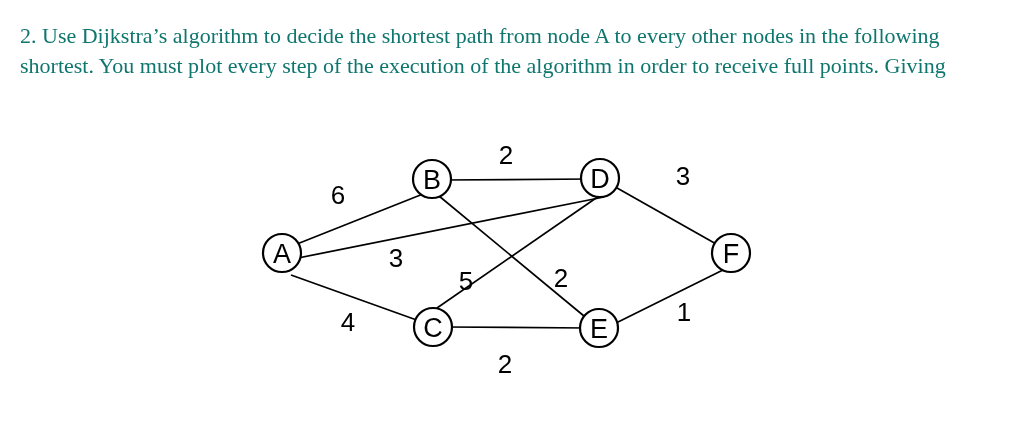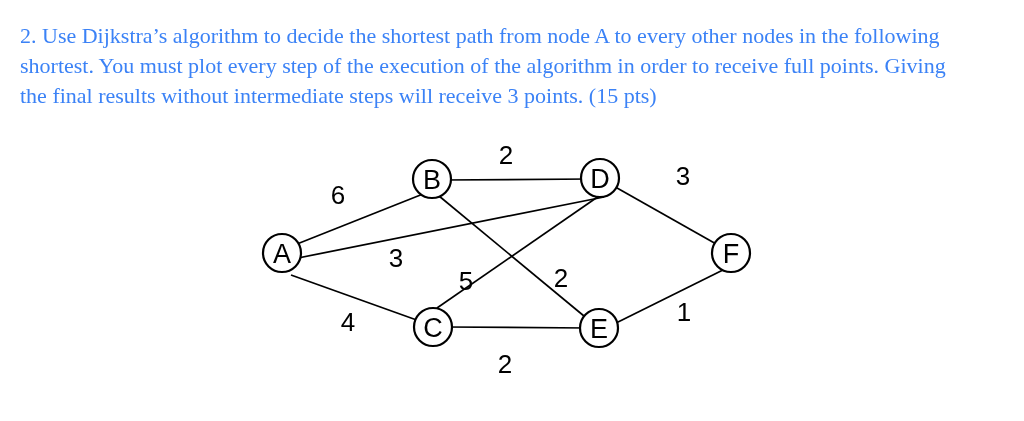--- a/index.html
+++ b/index.html
@@ -15,42 +15,41 @@
     overflow: hidden;
   }
   .problem {
     position: absolute;
     left: 20px;
     top: 21px;
     width: 990px;
     font-family: "Liberation Serif", serif;
     font-size: 22px;
     line-height: 30px;
-    color: #3b82f6;
+    color: #0f766e;
   }
   .problem .line {
     white-space: nowrap;
   }
   .graph-svg {
     position: absolute;
     left: 0;
     top: 0;
     width: 1024px;
     height: 421px;
   }
 </style>
 </head>
 <body>
 
 <div class="page">
 
   <div class="problem">
     <div class="line">2. Use Dijkstra’s algorithm to decide the shortest path from node A to every other nodes in the following</div>
     <div class="line">shortest. You must plot every step of the execution of the algorithm in order to receive full points. Giving</div>
-    <div class="line">the final results without intermediate steps will receive 3 points. (15 pts)</div>
   </div>
 
   <svg id="graph" class="graph-svg" viewBox="0 0 1024 421" xmlns="http://www.w3.org/2000/svg">
       <line x1="292" y1="246" x2="428" y2="192" stroke="#000000" stroke-width="1.7"></line>
       <line x1="288" y1="260" x2="604" y2="197" stroke="#000000" stroke-width="1.7"></line>
       <line x1="291" y1="275" x2="425" y2="323" stroke="#000000" stroke-width="1.7"></line>
       <line x1="441" y1="180" x2="591" y2="179" stroke="#000000" stroke-width="1.7"></line>
       <line x1="433" y1="191" x2="590" y2="321" stroke="#000000" stroke-width="1.7"></line>
       <line x1="437" y1="308" x2="599" y2="196" stroke="#000000" stroke-width="1.7"></line>
       <line x1="445" y1="327" x2="588" y2="328" stroke="#000000" stroke-width="1.7"></line>

